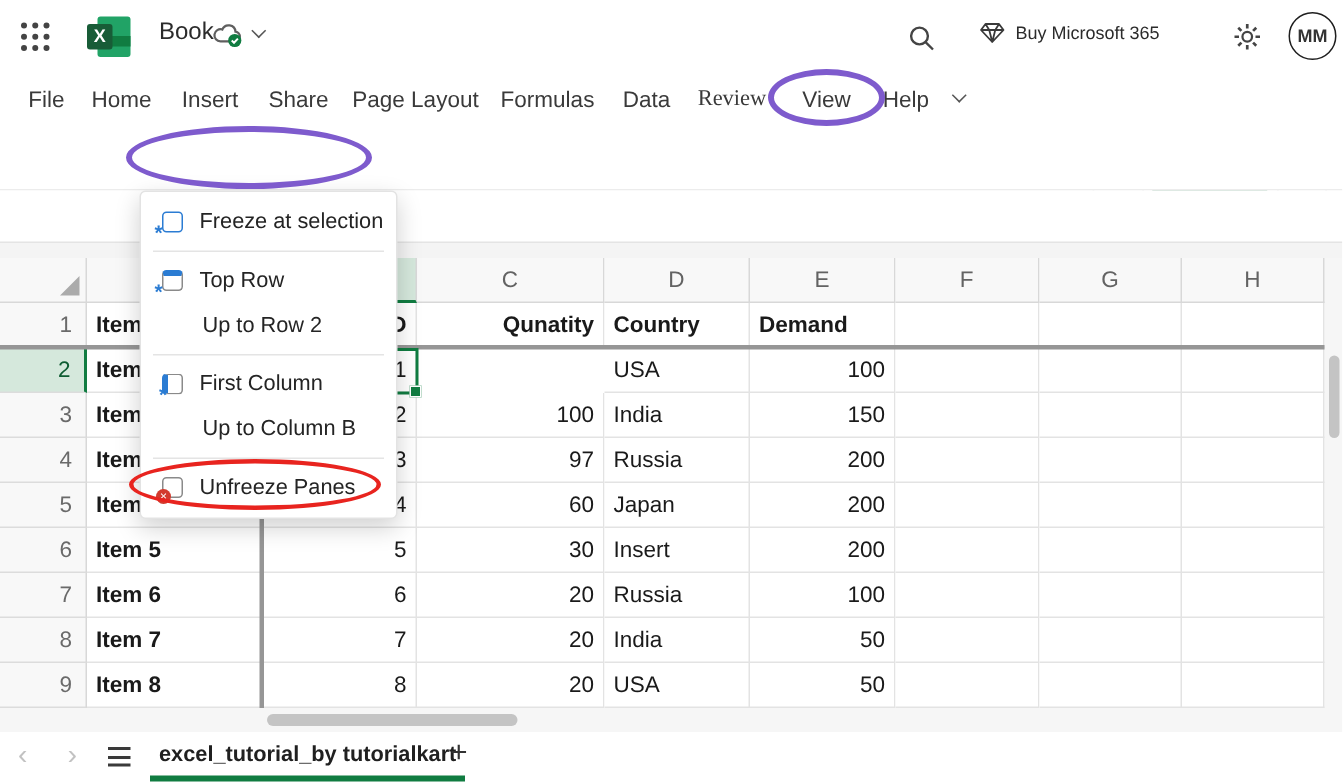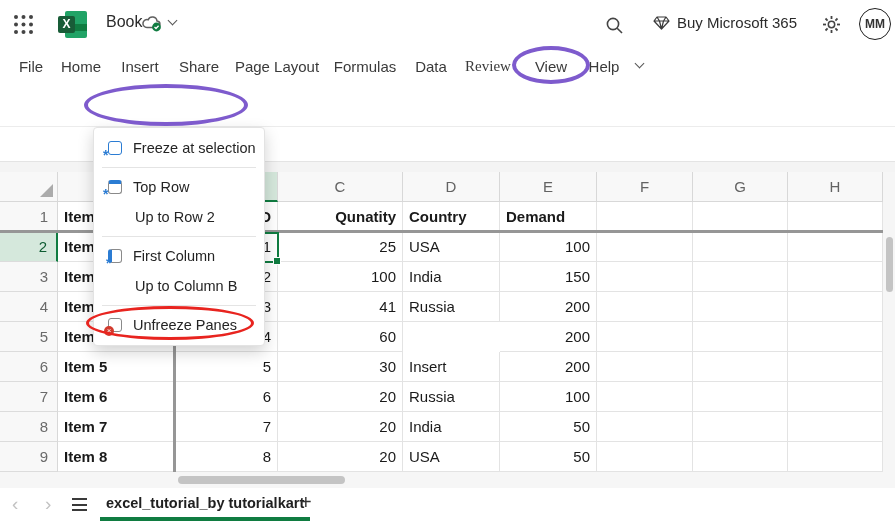--- a/index.html
+++ b/index.html
@@ -13,21 +13,21 @@
   .waffle { left:13px; top:14px; width:21px; height:21px; cursor:pointer; }
   .xlogo { left:58px; top:11px; width:29px; height:27px; }
   .xlogo .sheet { position:absolute; left:7px; top:0; width:22px; height:27px; background:#21a366; border-radius:2px; }
   .xlogo .sheet:before { content:""; position:absolute; left:0; top:13px; width:22px; height:7px; background:#107c41; }
   .xlogo .xbox { position:absolute; left:0; top:5px; width:17px; height:17px; background:#185c37; border-radius:2px;
                  color:#fff; font-weight:bold; font-size:12px; text-align:center; line-height:17px; }
   .doc-title { left:106px; top:13px; font-size:16px; color:#2b2b2b; }
   .cloud-ic { left:141px; top:14px; }
   .title-chev { left:169px; top:21px; }
   .search-ic { left:605px; top:16px; }
-  .buy { left:653px; top:14px; display:flex; align-items:center; gap:7px; font-size:15px; color:#2b2b2b; cursor:pointer; }
+  .buy { left:653px; top:14px; display:flex; align-items:center; gap:7px; font-size:12px; color:#2b2b2b; cursor:pointer; }
   .gear-ic { left:822px; top:15px; }
   .avatar { left:859px; top:8px; width:32px; height:32px; border:1.6px solid #1f1f1f; border-radius:50%;
             font-size:12px; font-weight:bold; color:#333; display:flex; align-items:center; justify-content:center; background:#fff; cursor:pointer; }
 
   
   .tabrow { left:0; top:48px; width:895px; height:37px; background:#fff; }
   .rtab { position:absolute; top:0; height:37px; transform:translateX(-50%); display:flex; align-items:center;
           font-size:15px; color:#3a3a3a; cursor:pointer; white-space:nowrap; }
   .tab-overflow-chev { left:636px; top:16px; }
   .pill-btn { position:absolute; top:52px; height:31px; background:#fff; border:1px solid #d1d1d1; border-radius:6px;
@@ -323,48 +323,48 @@
       <div class="cell b al-r" style="left: 175px; width: 103px; top: 30px;">ID</div>
       <div class="cell b al-r" style="left: 278px; width: 125px; top: 30px;">Qunatity</div>
       <div class="cell b" style="left: 403px; width: 97px; top: 30px;">Country</div>
       <div class="cell b" style="left: 500px; width: 97px; top: 30px;">Demand</div>
       <div class="cell" style="left: 597px; width: 96px; top: 30px;"></div>
       <div class="cell" style="left: 693px; width: 95px; top: 30px;"></div>
       <div class="cell" style="left: 788px; width: 95px; top: 30px;"></div>
       <div class="rowhead sel" style="top: 60px;">2</div>
       <div class="cell b" style="left: 58px; width: 117px; top: 60px;">Item 1</div>
       <div class="cell al-r" style="left: 175px; width: 103px; top: 60px;">1</div>
-      <div class="cell al-r" style="left: 278px; width: 125px; top: 60px;">25</div>
       <div class="cell" style="left: 403px; width: 97px; top: 60px;">USA</div>
       <div class="cell al-r" style="left: 500px; width: 97px; top: 60px;">100</div>
       <div class="cell" style="left: 597px; width: 96px; top: 60px;"></div>
       <div class="cell" style="left: 693px; width: 95px; top: 60px;"></div>
       <div class="cell" style="left: 788px; width: 95px; top: 60px;"></div>
       <div class="rowhead" style="top: 90px;">3</div>
       <div class="cell b" style="left: 58px; width: 117px; top: 90px;">Item 2</div>
       <div class="cell al-r" style="left: 175px; width: 103px; top: 90px;">2</div>
       <div class="cell al-r" style="left: 278px; width: 125px; top: 90px;">100</div>
       <div class="cell" style="left: 403px; width: 97px; top: 90px;">India</div>
       <div class="cell al-r" style="left: 500px; width: 97px; top: 90px;">150</div>
       <div class="cell" style="left: 597px; width: 96px; top: 90px;"></div>
       <div class="cell" style="left: 693px; width: 95px; top: 90px;"></div>
       <div class="cell" style="left: 788px; width: 95px; top: 90px;"></div>
       <div class="rowhead" style="top: 120px;">4</div>
       <div class="cell b" style="left: 58px; width: 117px; top: 120px;">Item 3</div>
       <div class="cell al-r" style="left: 175px; width: 103px; top: 120px;">3</div>
-      <div class="cell al-r" style="left: 278px; width: 125px; top: 120px;">41</div>
+      <div class="cell al-r" style="left: 278px; width: 125px; top: 120px;">97</div>
       <div class="cell" style="left: 403px; width: 97px; top: 120px;">Russia</div>
       <div class="cell al-r" style="left: 500px; width: 97px; top: 120px;">200</div>
       <div class="cell" style="left: 597px; width: 96px; top: 120px;"></div>
       <div class="cell" style="left: 693px; width: 95px; top: 120px;"></div>
       <div class="cell" style="left: 788px; width: 95px; top: 120px;"></div>
       <div class="rowhead" style="top: 150px;">5</div>
       <div class="cell b" style="left: 58px; width: 117px; top: 150px;">Item 4</div>
       <div class="cell al-r" style="left: 175px; width: 103px; top: 150px;">4</div>
       <div class="cell al-r" style="left: 278px; width: 125px; top: 150px;">60</div>
+      <div class="cell" style="left: 403px; width: 97px; top: 150px;">Japan</div>
       <div class="cell al-r" style="left: 500px; width: 97px; top: 150px;">200</div>
       <div class="cell" style="left: 597px; width: 96px; top: 150px;"></div>
       <div class="cell" style="left: 693px; width: 95px; top: 150px;"></div>
       <div class="cell" style="left: 788px; width: 95px; top: 150px;"></div>
       <div class="rowhead" style="top: 180px;">6</div>
       <div class="cell b" style="left: 58px; width: 117px; top: 180px; text-align: center;">Item 5</div>
       <div class="cell al-r" style="left: 175px; width: 103px; top: 180px;">5</div>
       <div class="cell al-r" style="left: 278px; width: 125px; top: 180px;">30</div>
       <div class="cell" style="left: 403px; width: 97px; top: 180px;">Insert</div>
       <div class="cell al-r" style="left: 500px; width: 97px; top: 180px;">200</div>

